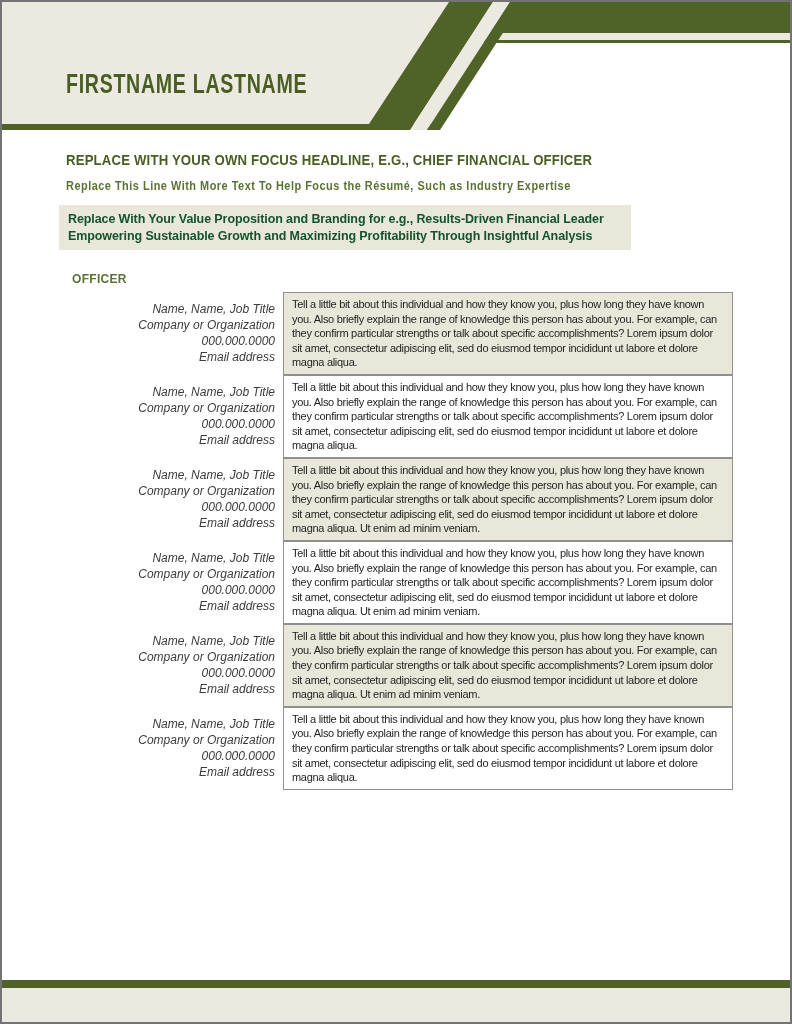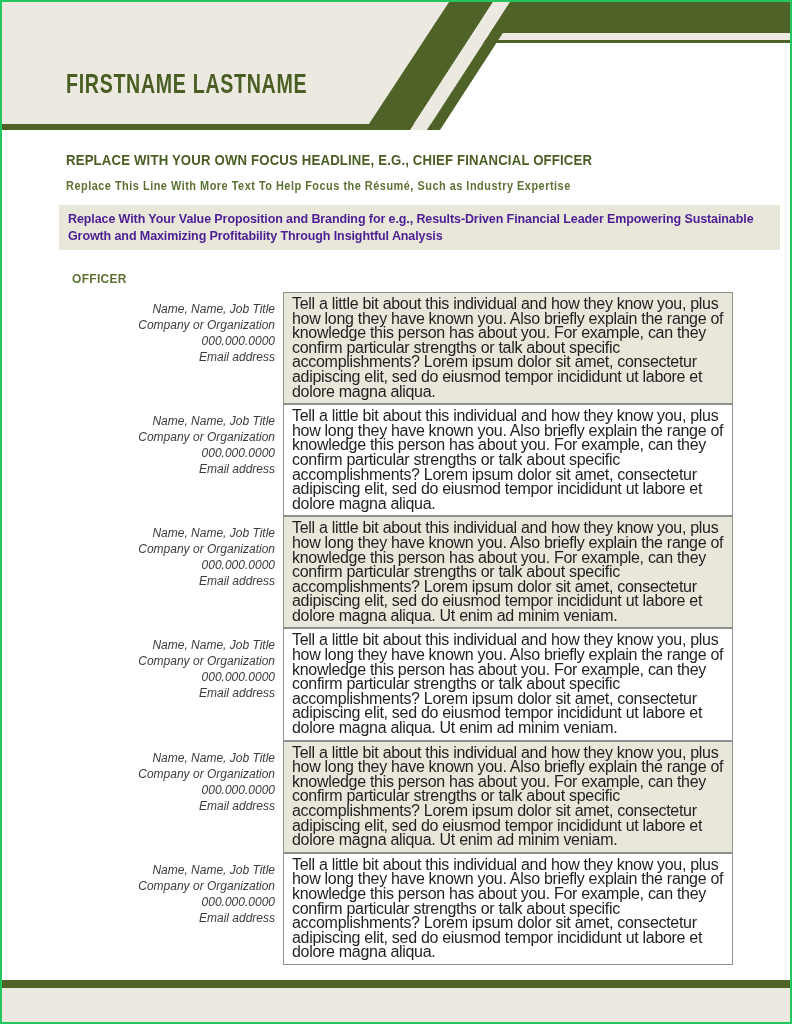--- a/index.html
+++ b/index.html
@@ -1,20 +1,20 @@
 <!DOCTYPE html>
 <html style="--band-green: #4F6228; --beige: #ECEAE0; --box-beige: #E9E7DA; --headline-green: #4A5E23; --accent-green: #5B7233;"><head>
 <meta charset="utf-8">
 <style>
   html,body{margin:0;padding:0;background:#ffffff;}
   .page{
     position:relative;
     width:792px;height:1024px;
     box-sizing:border-box;
-    border:2px solid #22c55e;
+    border:2px solid #737373;
     background:#ffffff;
     overflow:hidden;
     font-family:"Liberation Sans", sans-serif;
     color:#1f1f1f;
   }
   
   .header-art{position:absolute;top:0;left:0;width:788px;height:130px;}
   .name{
     position:absolute;top:66px;left:64px;
     font-size:28px;font-weight:bold;color:var(--headline-green);
@@ -33,25 +33,25 @@
     white-space:nowrap;letter-spacing:0.2px;
     transform:scaleX(0.85);transform-origin:left center;
   }
   .subheadline{
     position:absolute;top:176px;left:64px;
     font-size:13px;font-weight:bold;color:var(--accent-green);
     white-space:nowrap;letter-spacing:0.6px;
     transform:scaleX(0.84);transform-origin:left center;
   }
   .value-box{
-    position:absolute;top:203px;left:57px;width:721px;
+    position:absolute;top:203px;left:57px;width:572px;
     box-sizing:border-box;
     background:var(--box-beige);
     padding:6px 9px;
-    font-size:12.5px;font-weight:bold;line-height:16.5px;color:#4c1d95;
+    font-size:12.5px;font-weight:bold;line-height:16.5px;color:#14532d;
     letter-spacing:-0.1px;
   }
   
   .ref-table{position:absolute;top:270px;left:57px;width:674px;}
   .ref-head{display:flex;align-items:flex-end;}
   .ref-head .left{
     width:220px;box-sizing:border-box;padding:0 4px 6px 6px;
     text-align:right;border-bottom:1px solid #b0b0b0;
     font-size:12px;font-weight:bold;font-style:italic;
     color:var(--accent-green);letter-spacing:0.3px;
@@ -63,21 +63,21 @@
   .ref-row{display:flex;align-items:flex-start;}
   .ref-contact{
     width:220px;box-sizing:border-box;
     padding:9px 4px 0 6px;text-align:right;
     font-style:italic;font-size:12px;line-height:16px;color:#3b3b3b;
   }
   .ref-context{
     flex:1;margin-left:4px;box-sizing:border-box;
     border:1px solid #8f8f8f;background:#ffffff;
     padding:4px 8px;
-    font-size:16px;line-height:14.6px;color:#1f1f1f;
+    font-size:11px;line-height:14.6px;color:#1f1f1f;
     letter-spacing:-0.3px;
   }
   .ref-row.shaded .ref-context{background:var(--box-beige);}
   
   .footer-green{position:absolute;left:0;right:0;top:978px;height:8px;background:var(--band-green);}
   .footer-beige{position:absolute;left:0;right:0;top:986px;bottom:0;background:var(--beige);}
 </style>
 </head>
 <body>
 

